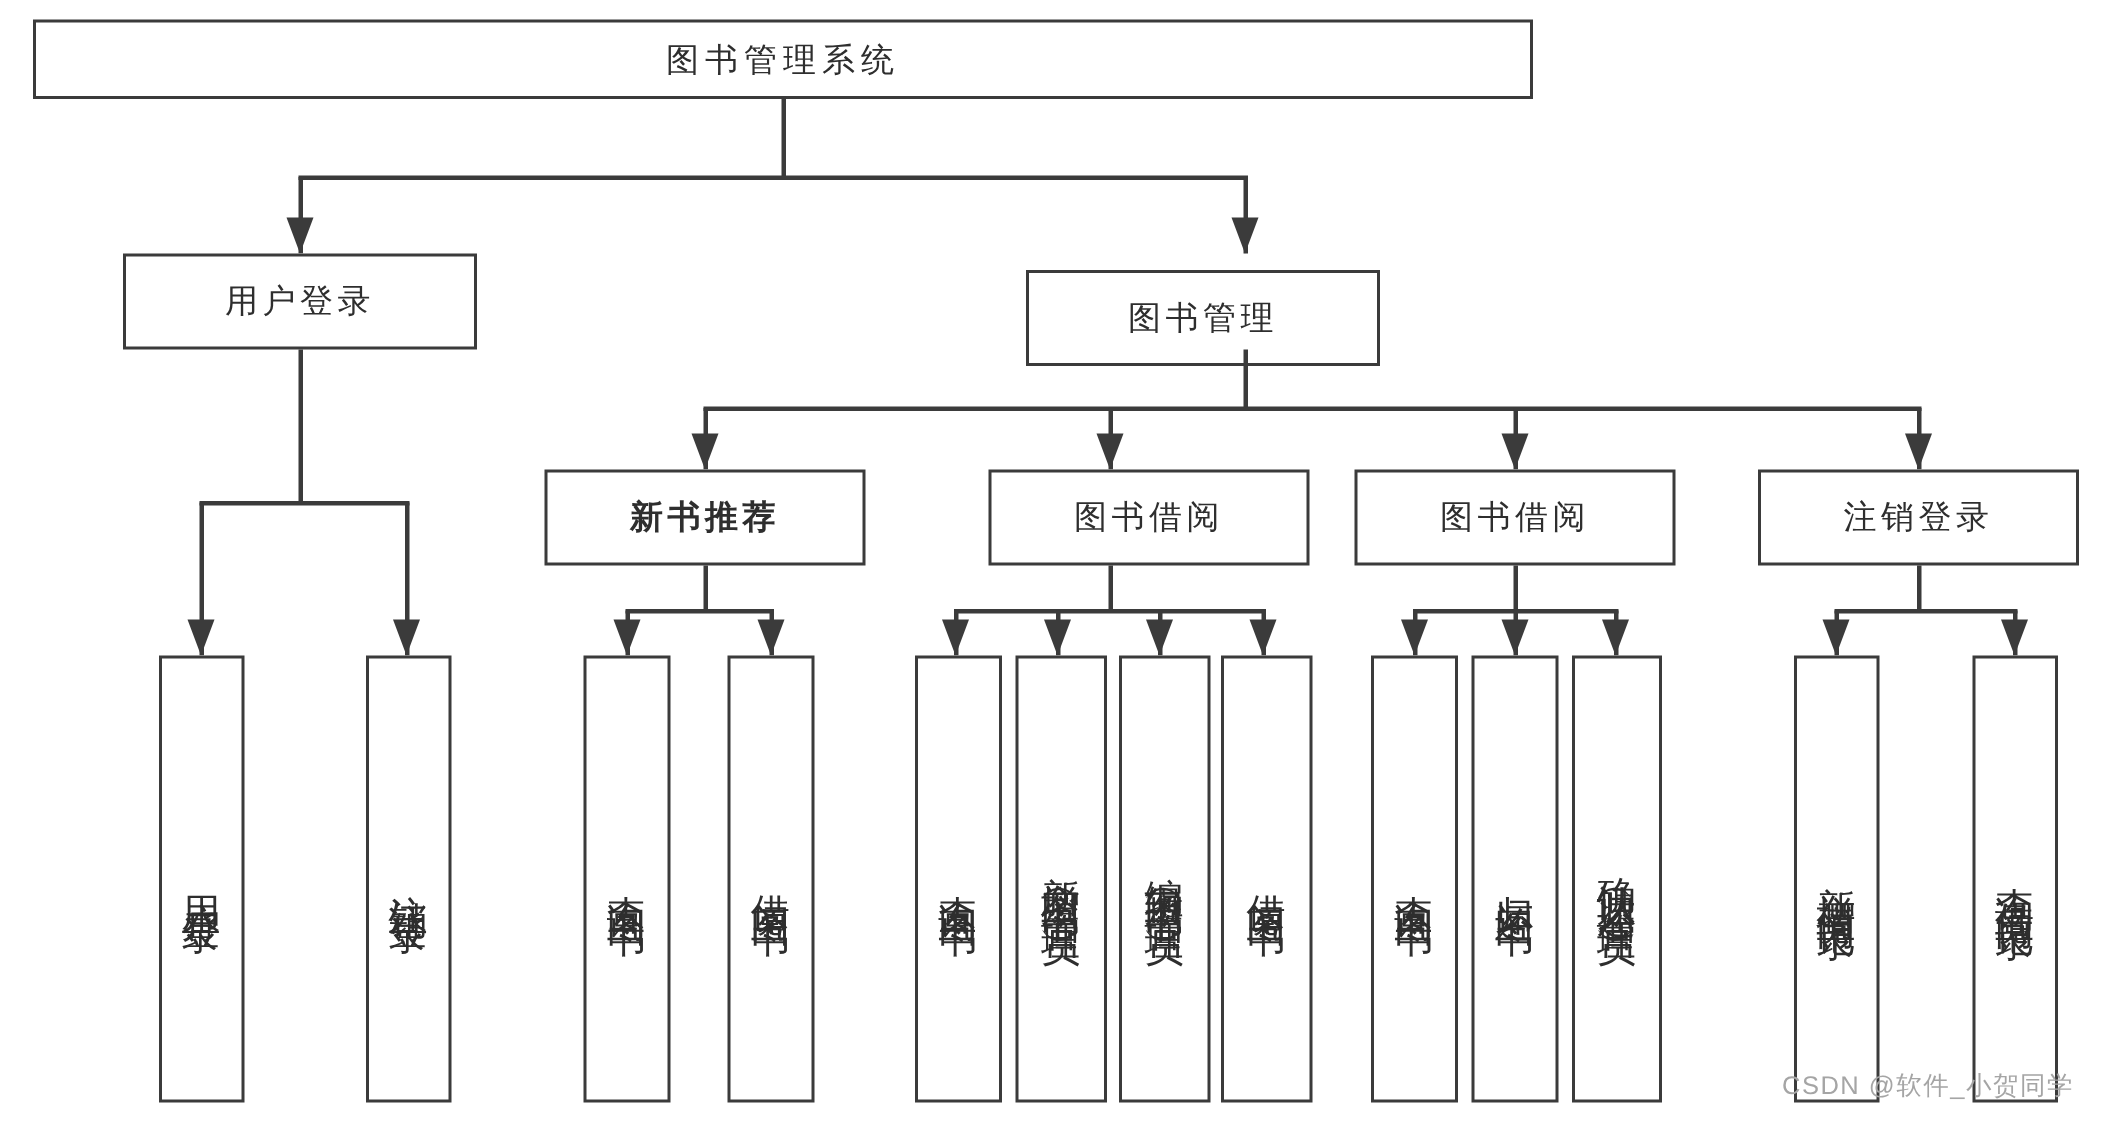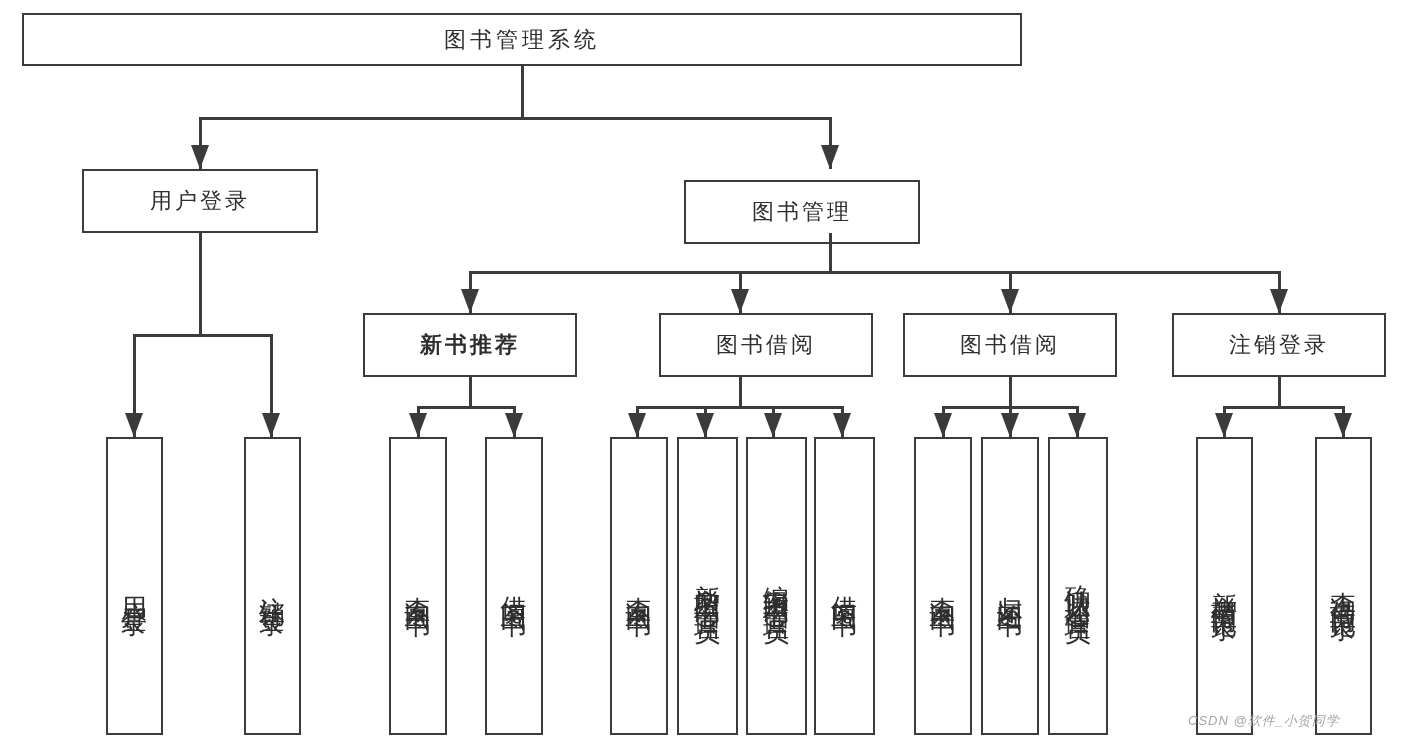--- a/index.html
+++ b/index.html
@@ -26,22 +26,22 @@
   }
   .vline{position:absolute;width:3px;background:var(--line);}
   .hline{position:absolute;height:3px;background:var(--line);}
   .drop{position:absolute;width:3px;background:var(--line);}
   .drop::after{
     content:"";position:absolute;bottom:0;left:-7.5px;width:0;height:0;
     border-left:9px solid transparent;border-right:9px solid transparent;
     border-top:24px solid var(--line);
   }
   .watermark{
-    position:absolute;font-size:13px;letter-spacing:1px;color:var(--wm);
-    white-space:nowrap;z-index:5;font-style:italic;
+    position:absolute;font-size:17px;letter-spacing:1px;color:var(--wm);
+    white-space:nowrap;z-index:5;
   }
 </style>
 </head>
 <body>
 
 <div id="canvas">
 
   <div class="box root" style="left:22px;top:13px;width:1000px;height:53px;">图书管理系统</div>
 
   <div class="vline" style="left:520.5px;top:66px;height:52px;"></div>

